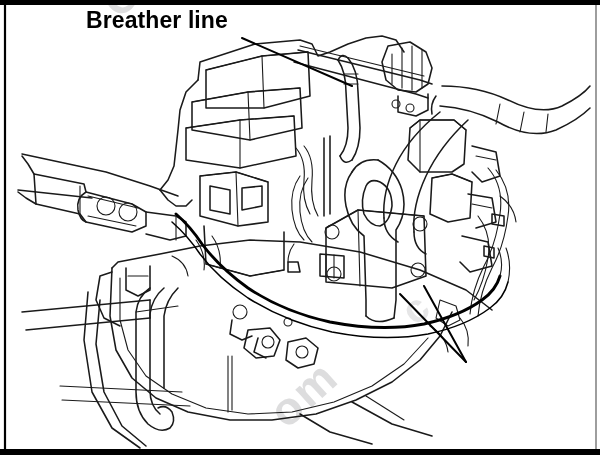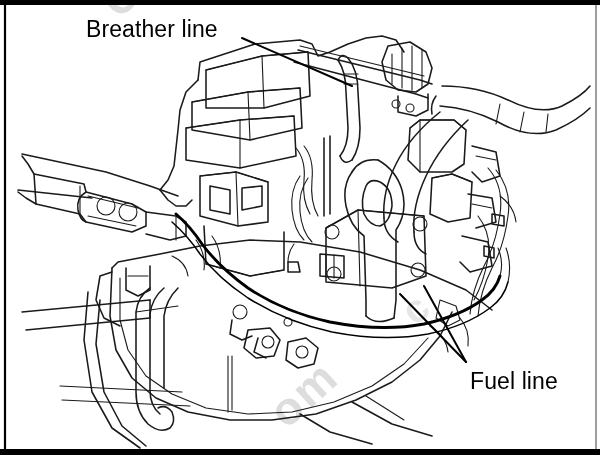--- a/index.html
+++ b/index.html
@@ -24,21 +24,21 @@
   .leader{fill:none;stroke:#000000;stroke-width:2.0;stroke-linecap:round;stroke-linejoin:round;}
   .label{
     position:absolute;
     color:#000000;
     font-size:23px;
     line-height:26px;
     letter-spacing:0.1px;
     white-space:nowrap;
     font-weight:400;
   }
-  #label-breather{left:86px;top:16px;}
+  #label-breather{left:86px;top:7px;font-weight:bold;}
   #label-fuel{left:470px;top:368px;}
   .watermark{
     position:absolute;
     color:rgba(170,170,172,0.40);
     font-size:58px;
     font-weight:700;
     transform:rotate(-42deg);
     transform-origin:left top;
     white-space:nowrap;
     pointer-events:none;
@@ -242,15 +242,14 @@
     <g>
       <line class="leader" x1="242" y1="38" x2="352" y2="86"></line>
       <line class="leader" x1="466" y1="362" x2="424" y2="286"></line>
       <line class="leader" x1="466" y1="362" x2="400" y2="294"></line>
     </g>
 
   </svg>
 
   <div class="label" id="label-breather">Breather line</div>
 
-  <div class="label" id="label-fuel">Fuel line</div>
 
 </div>
 
 </body></html>

